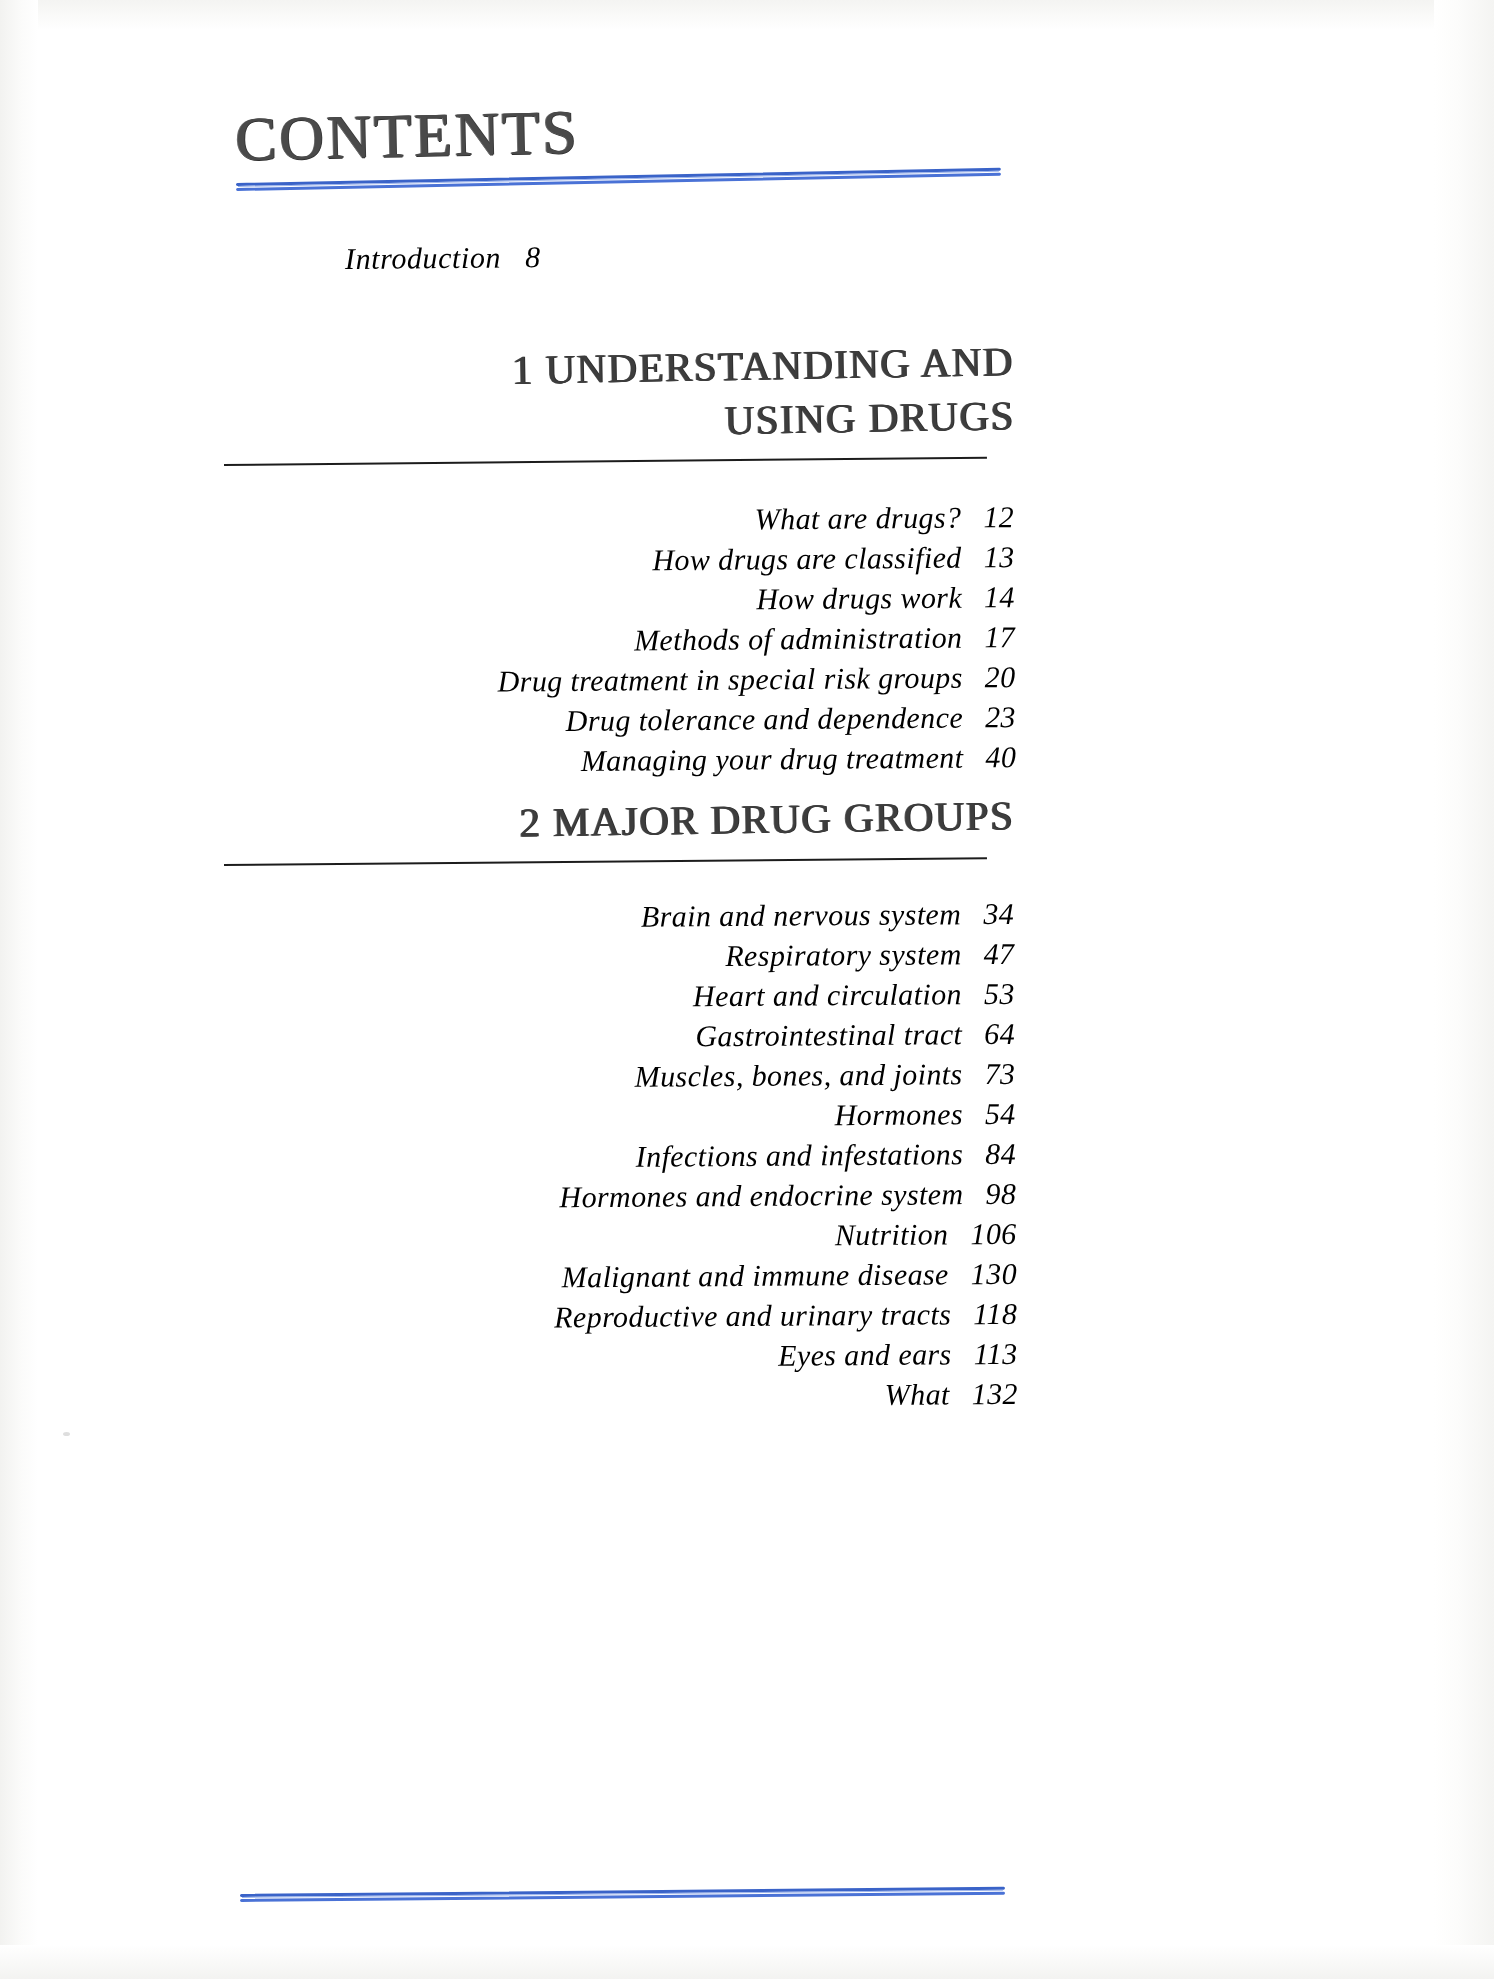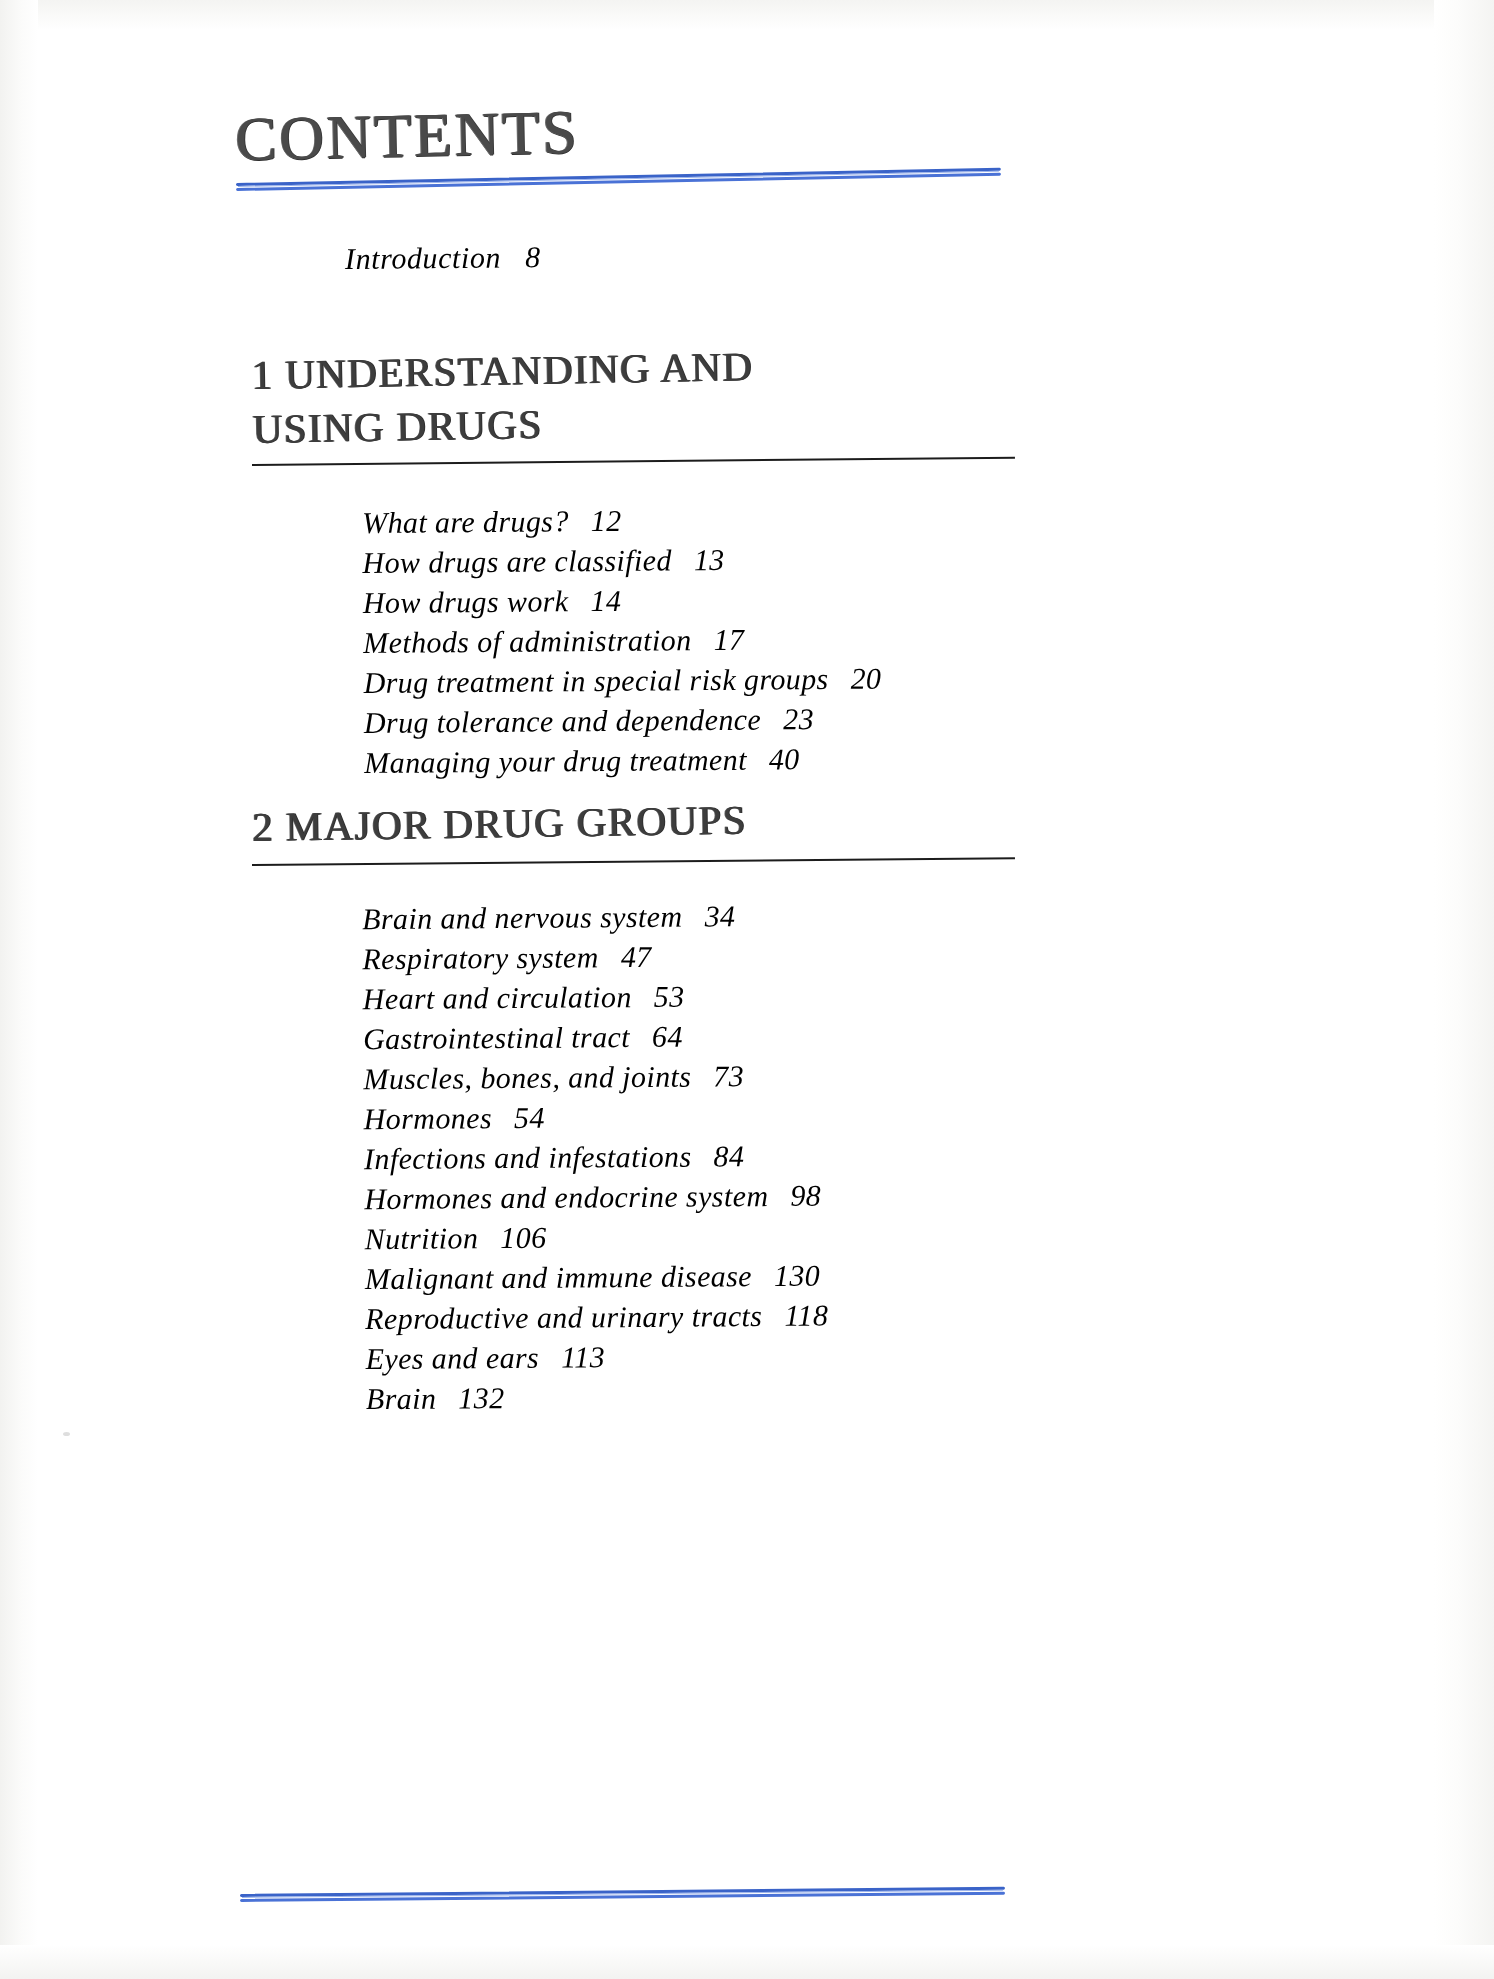--- a/index.html
+++ b/index.html
@@ -124,22 +124,23 @@
     transform: rotate(-0.55deg);
     transform-origin: 0 50%;
   }
   #intro-row .entry-page {
     padding-left: 24px;
   }
 
   
   .chapter {
     position: absolute;
-    left: 252px;
+    left: 224px;
     width: 790px;
+    text-align: right;
   }
   .chapter-heading {
     position: relative;
     font-size: 41px;
     letter-spacing: 1.4px;
     line-height: 1.32;
     color: #3d3d3d;
     white-space: nowrap;
     text-shadow:
       1px 0 0 #2f2f2f,
@@ -293,21 +294,21 @@
       <li><span>Heart and circulation</span><span class="entry-page">53</span></li>
       <li><span>Gastrointestinal tract</span><span class="entry-page">64</span></li>
       <li><span>Muscles, bones, and joints</span><span class="entry-page">73</span></li>
       <li><span>Hormones</span><span class="entry-page">54</span></li>
       <li><span>Infections and infestations</span><span class="entry-page">84</span></li>
       <li><span>Hormones and endocrine system</span><span class="entry-page">98</span></li>
       <li><span>Nutrition</span><span class="entry-page">106</span></li>
       <li><span>Malignant and immune disease</span><span class="entry-page">130</span></li>
       <li><span>Reproductive and urinary tracts</span><span class="entry-page">118</span></li>
       <li><span>Eyes and ears</span><span class="entry-page">113</span></li>
-      <li><span>Brain</span><span class="entry-page">132</span></li>
+      <li><span>What</span><span class="entry-page">132</span></li>
     </ul>
   </section>
 
   <div id="footer-rule">
     <div class="rule-a"></div>
     <div class="rule-c"></div>
     <div class="rule-b"></div>
   </div>
 
 </div>

